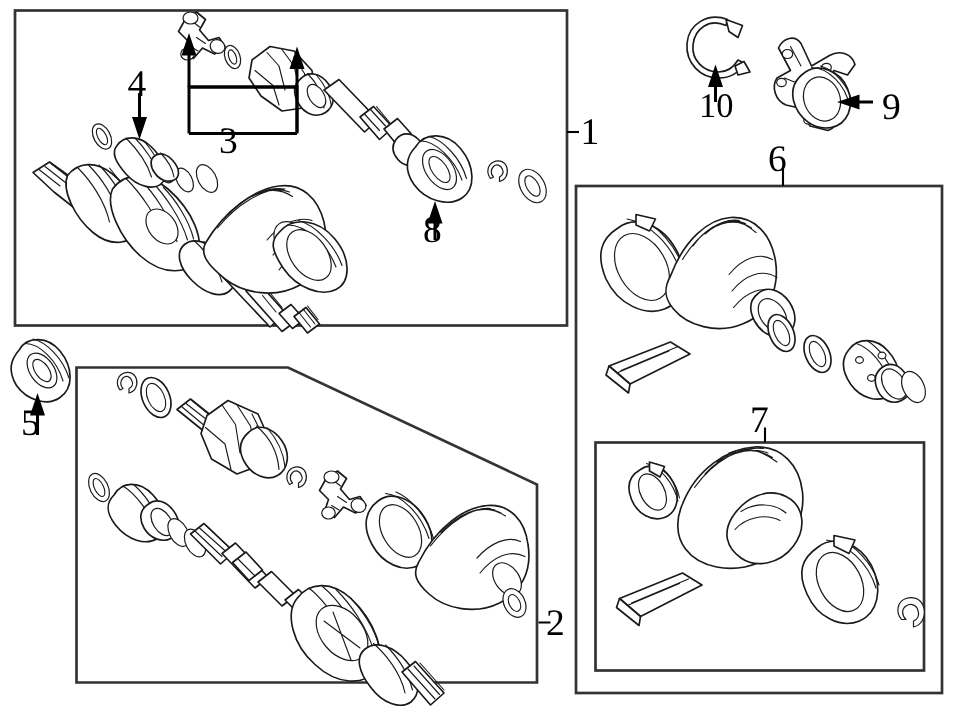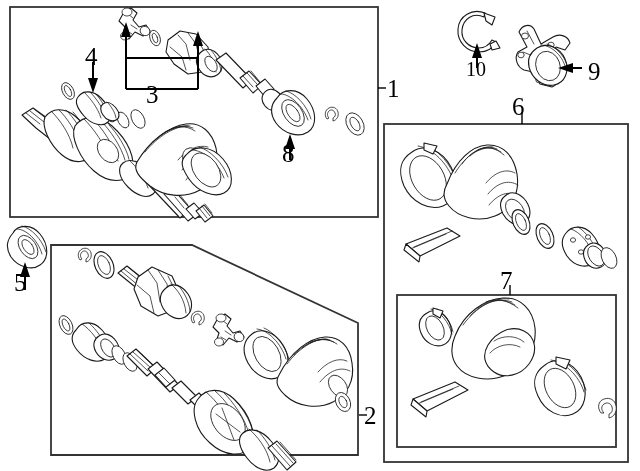--- a/index.html
+++ b/index.html
@@ -28,21 +28,21 @@
   .callout {
     position: absolute;
     font-family: "Liberation Serif", serif;
     font-size: 25px;
     line-height: 1;
     color: #000000;
     user-select: none;
     white-space: nowrap;
   }
   .callout.small {
-    font-size: 20px;
+    font-size: 23px;
   }
 </style>
 </head>
 <body>
 
 <div id="diagram-root">
 
   <svg id="diagram-svg" viewBox="0 0 640 471" xmlns="http://www.w3.org/2000/svg">
     <defs>
       <style>

